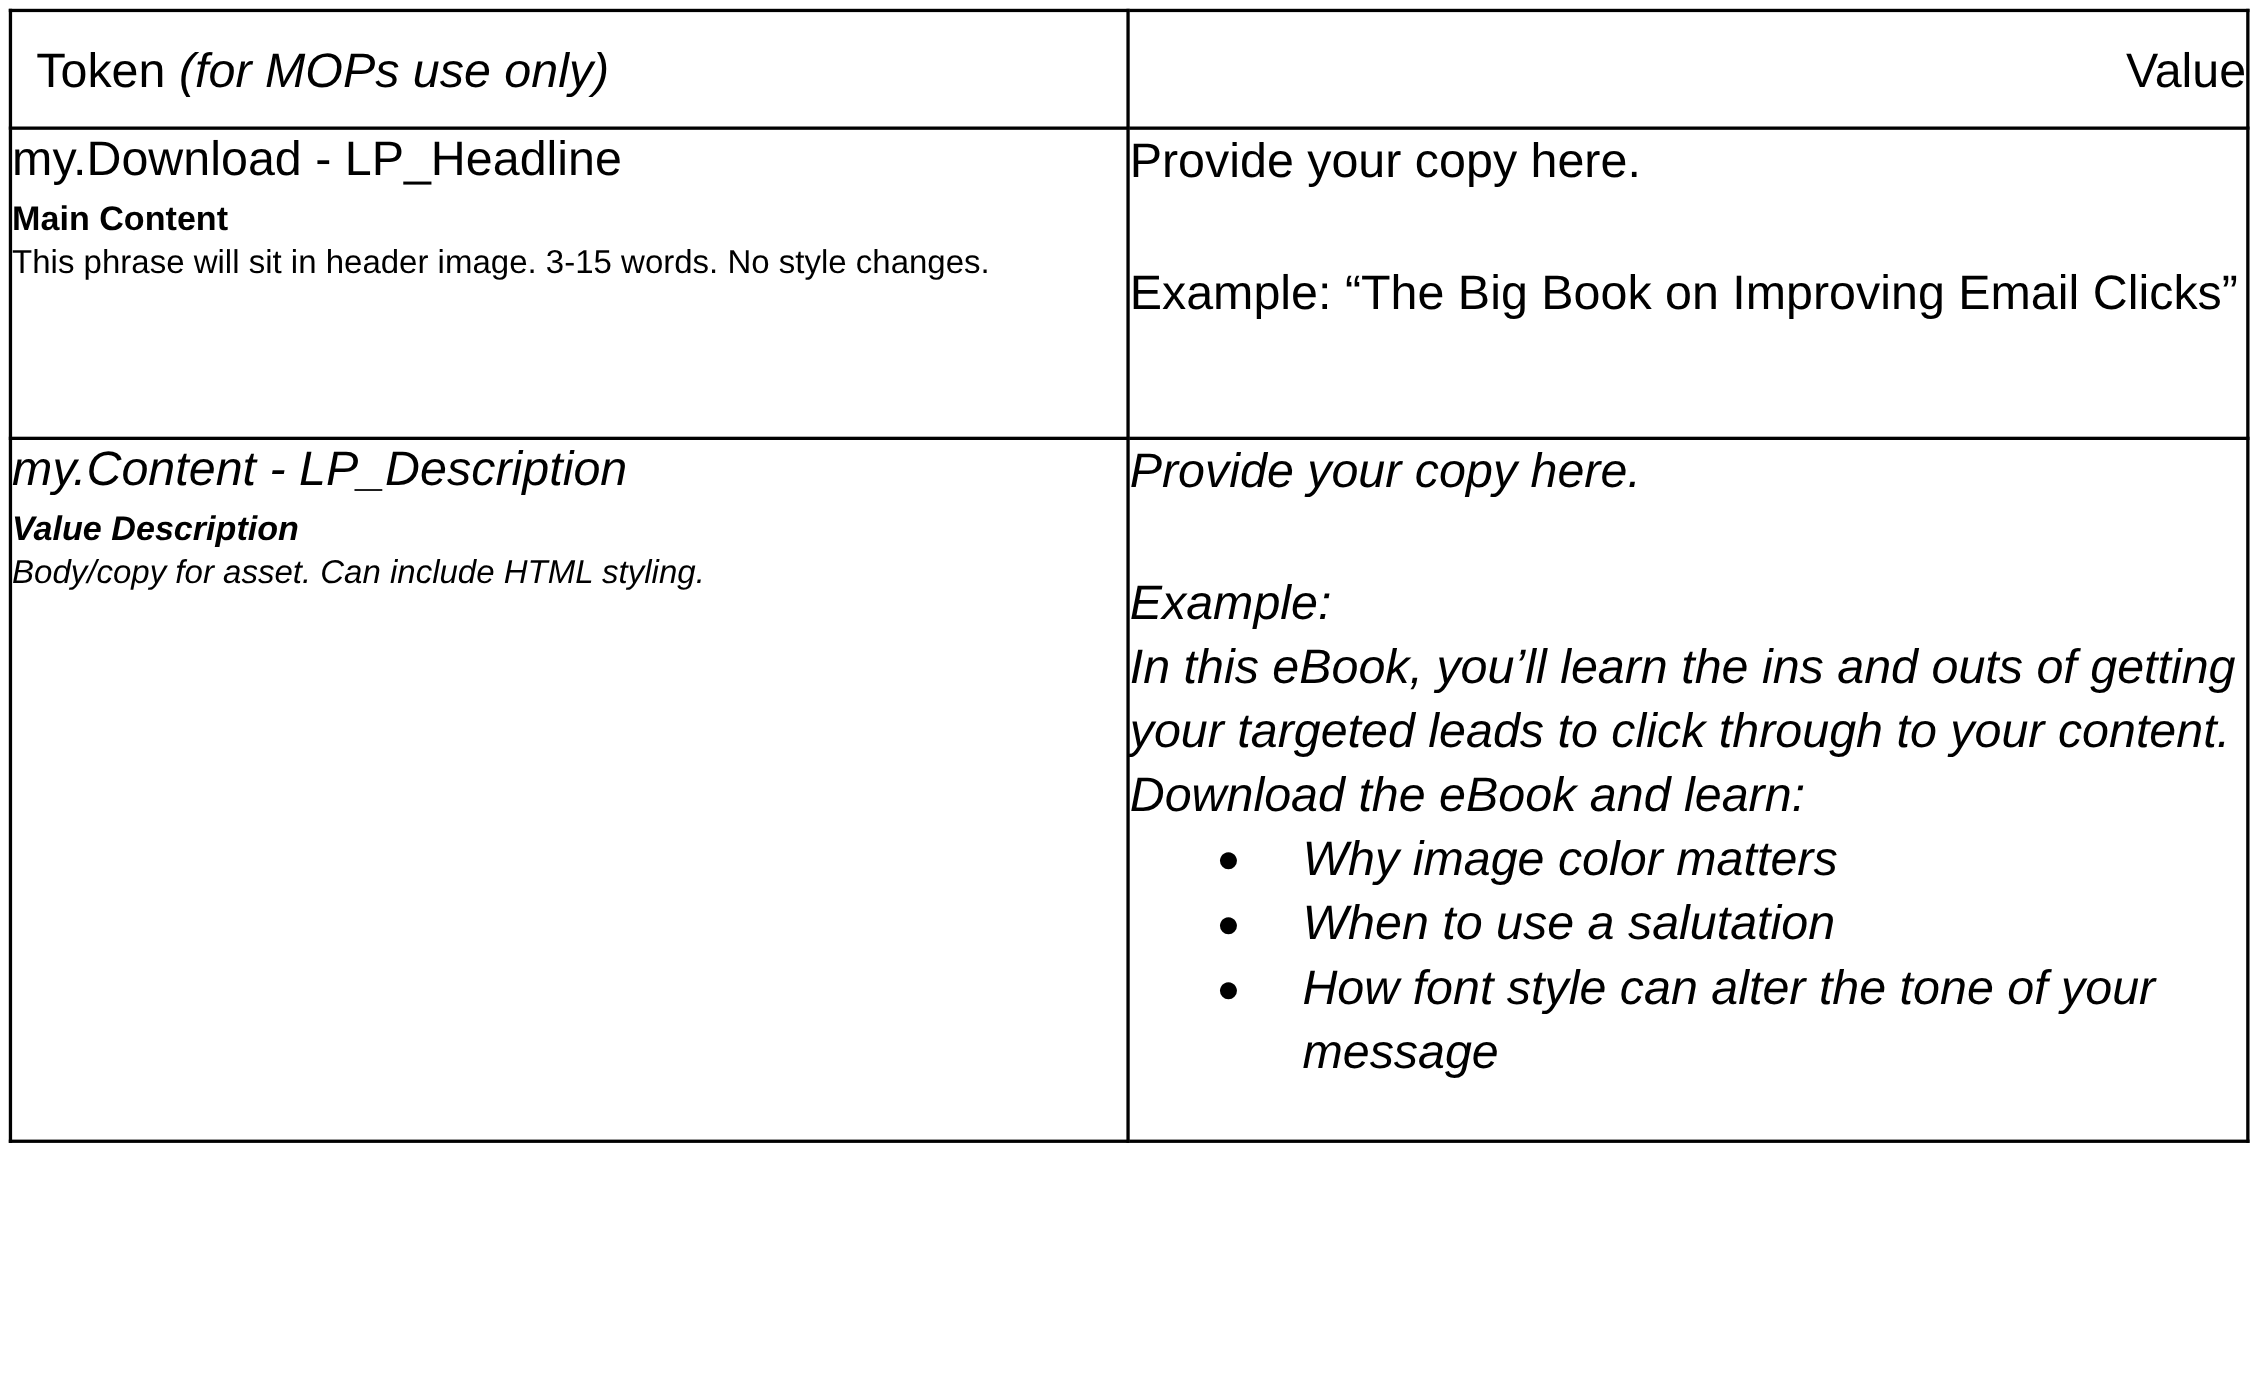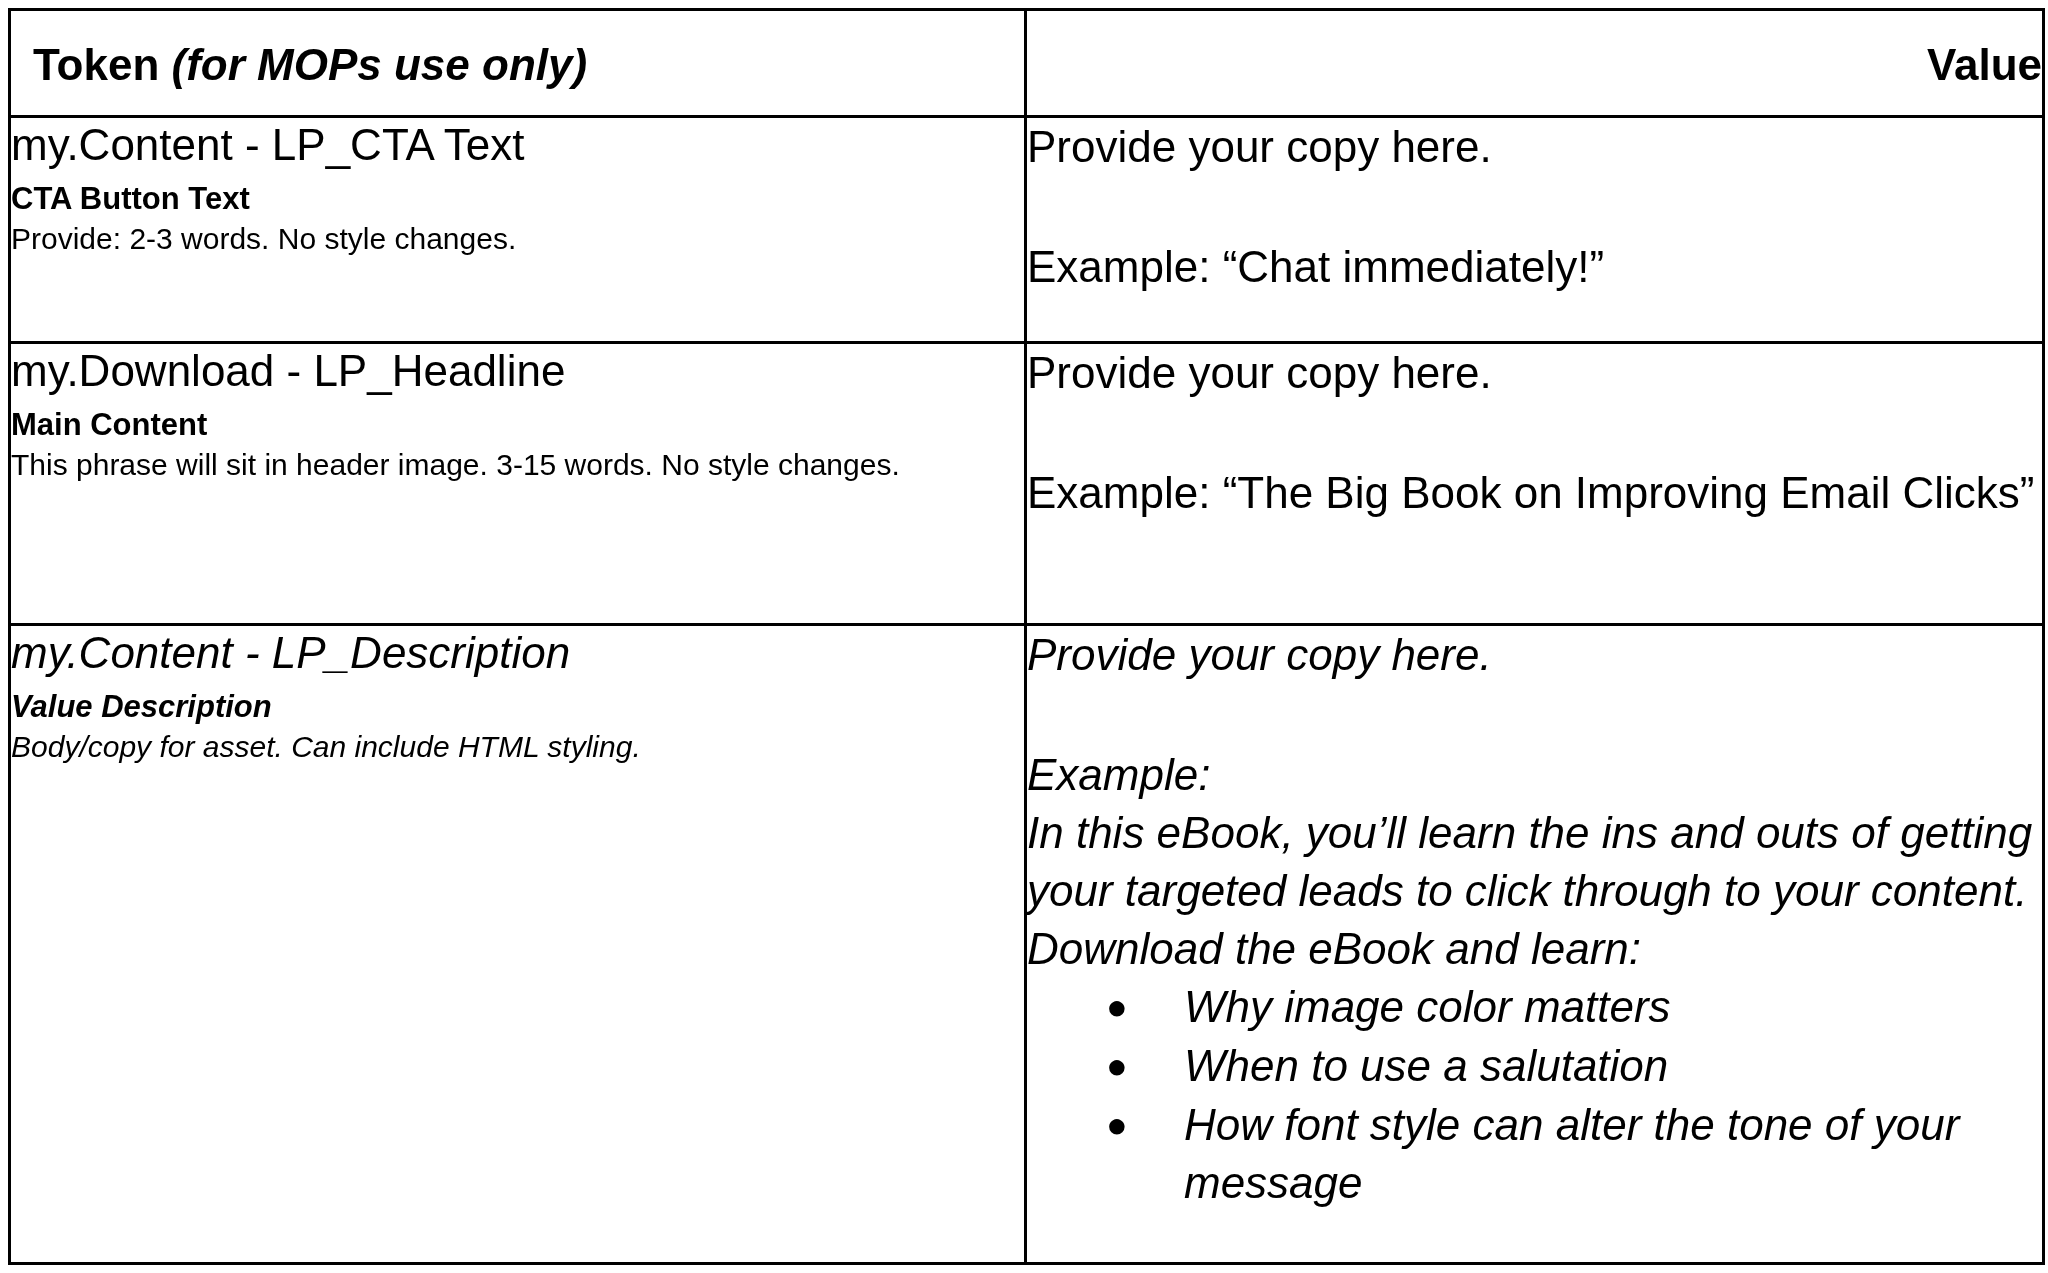--- a/index.html
+++ b/index.html
@@ -29,21 +29,21 @@
       text-align: left;
       padding: 0;
     }
     .col-token { width: 1016px; }
     .col-value { width: 1018px; }
 
     
     .header-row { height: 107px; }
     .header-row th {
       font-size: 44px;
-      font-weight: bold;
+      font-weight: normal;
       padding: 32px 0 0 22px;
       line-height: 1;
     }
     .header-row th.value-head { padding-left: 20px; text-align: right; }
     .header-row .italic { font-style: italic; }
 
     
     .row-cta { height: 226px; }
     .row-headline { height: 282px; }
     .row-desc { height: 639px; font-style: italic; }
@@ -108,32 +108,20 @@
     <col class="col-value">
   </colgroup>
   <thead>
     <tr class="header-row">
       <th><span>Token </span><span class="italic">(for MOPs use only)</span></th>
       <th class="value-head">Value</th>
     </tr>
   </thead>
   <tbody>
 
-    <tr class="row-cta">
-      <td class="token-cell">
-        <div class="token-name">my.Content - LP_CTA Text</div>
-        <div class="token-label">CTA Button Text</div>
-        <div class="token-desc">Provide: 2-3 words. No style changes.</div>
-      </td>
-      <td class="value-cell">
-        <div class="value-line">Provide your copy here.</div>
-        <div class="value-spacer"></div>
-        <div class="value-line">Example: “Chat immediately!”</div>
-      </td>
-    </tr>
 
     <tr class="row-headline">
       <td class="token-cell">
         <div class="token-name">my.Download - LP_Headline</div>
         <div class="token-label">Main Content</div>
         <div class="token-desc">This phrase will sit in header image. 3-15 words. No style changes.</div>
       </td>
       <td class="value-cell">
         <div class="value-line">Provide your copy here.</div>
         <div class="value-spacer"></div>

